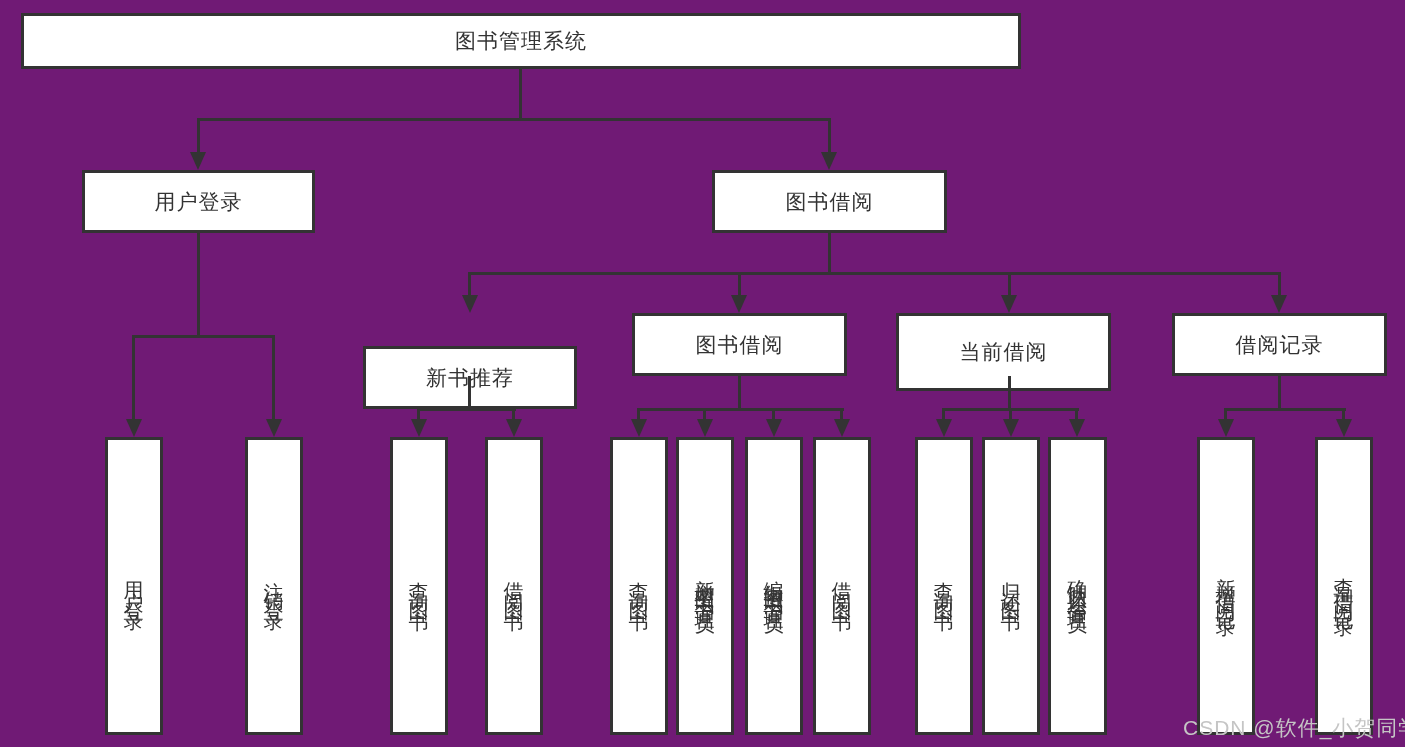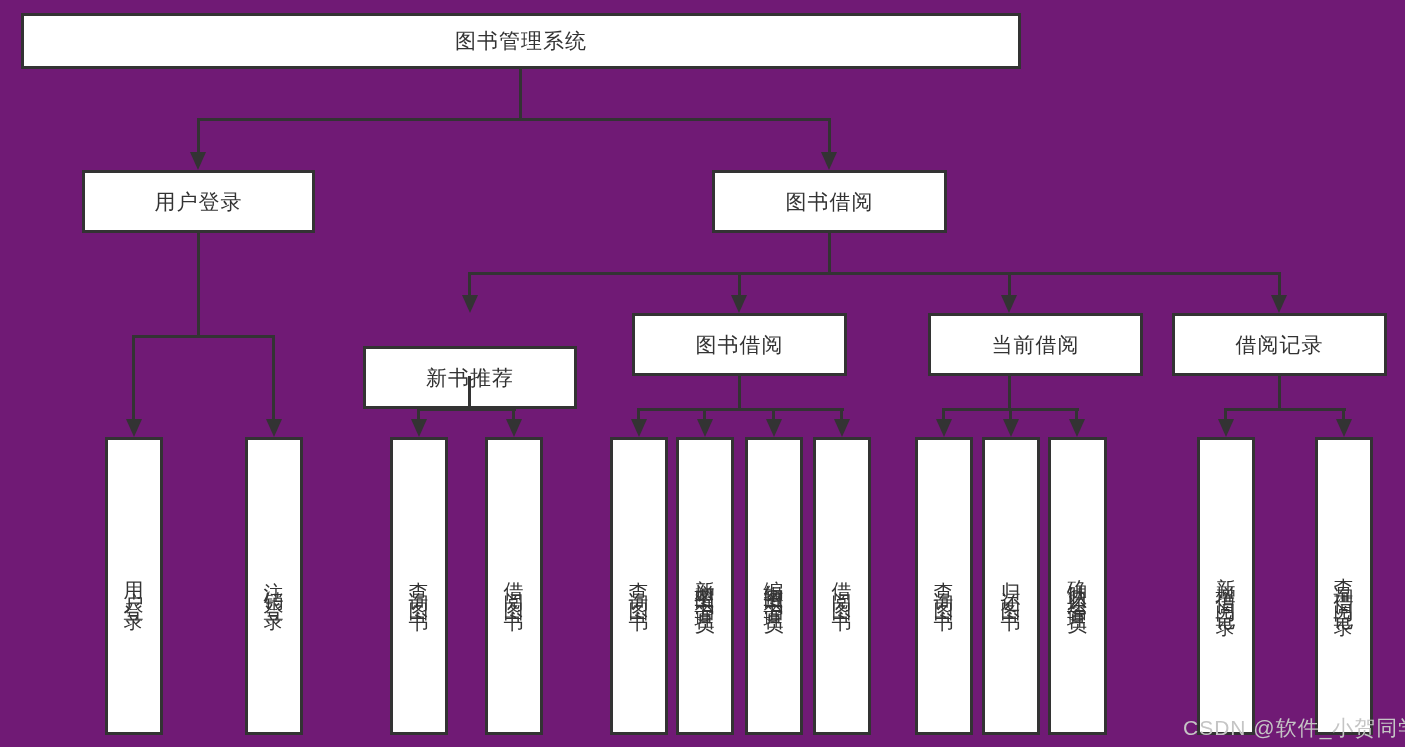--- a/index.html
+++ b/index.html
@@ -102,21 +102,21 @@
   <div class="arrow-down" style="left:1001px; top:295px;"></div>
   <div class="line" style="left:1278px; top:272px; width:3px; height:25px;"></div>
   <div class="arrow-down" style="left:1271px; top:295px;"></div>
 
   <div class="box" style="left:363px; top:313px; width:214px; height:63px;margin-top:33px;">
     <span class="h-label">新书推荐</span>
   </div>
   <div class="box" style="left:632px; top:313px; width:215px; height:63px;">
     <span class="h-label">图书借阅</span>
   </div>
-  <div class="box" style="left:928px; top:313px; width:215px; height:63px;">
+  <div class="box" style="left:896px; top:313px; width:215px; height:78px;">
     <span class="h-label">当前借阅</span>
   </div>
   <div class="box" style="left:1172px; top:313px; width:215px; height:63px;">
     <span class="h-label">借阅记录</span>
   </div>
 
   <div class="line" style="left:468px; top:376px; width:3px; height:32px;"></div>
   <div class="line" style="left:417px; top:408px; width:99px; height:3px;"></div>
   <div class="line" style="left:417px; top:408px; width:3px; height:13px;"></div>
   <div class="arrow-down" style="left:411px; top:419px;"></div>

